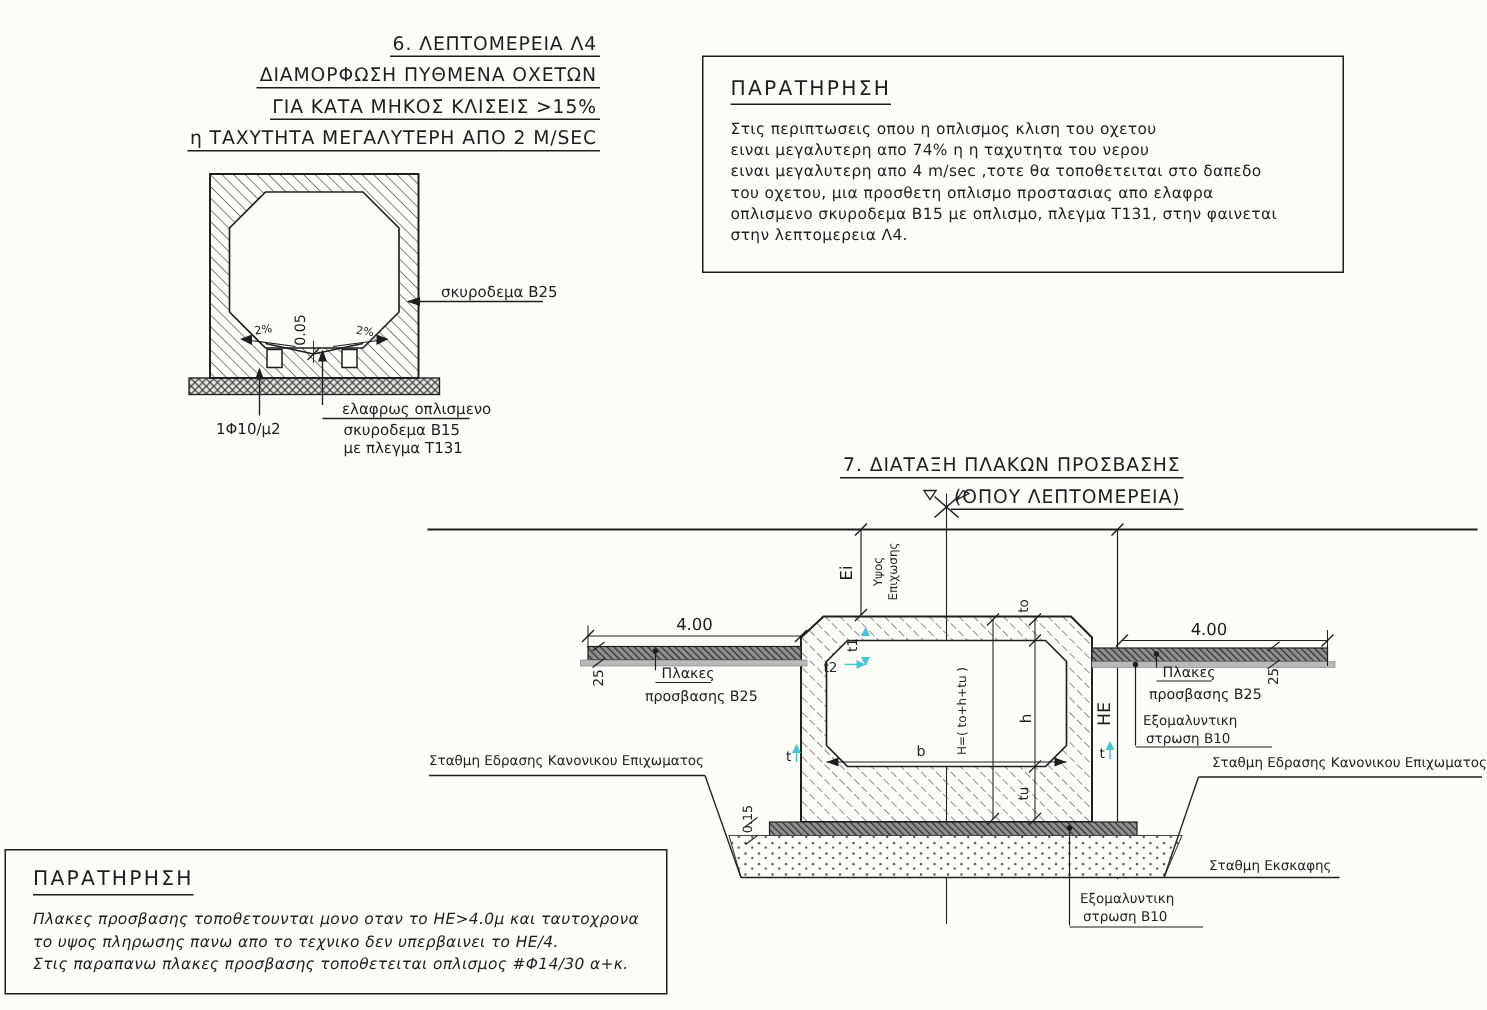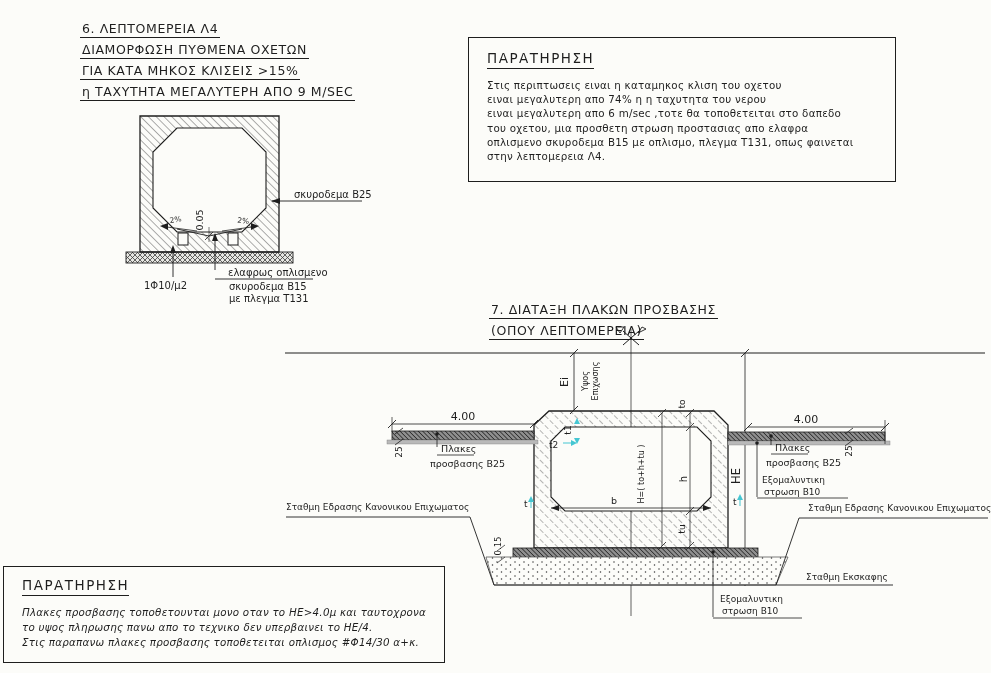--- a/index.html
+++ b/index.html
@@ -7,21 +7,21 @@
     width:991px;height:673px;
     background:#fcfcf9;
     font-family:"DejaVu Sans", sans-serif;
     color:#1e1e1e;
     position:relative;
     overflow:hidden;
   }
   .sheet{position:absolute;inset:0;}
   svg{position:absolute;left:0;top:0;}
   svg text{font-family:"DejaVu Sans", sans-serif;fill:#1e1e1e;}
-  .title-block{position:absolute;text-align:left;}
+  .title-block{position:absolute;text-align:right;}
   .title-block .tline{
     display:inline-block;
     font-size:12.5px;letter-spacing:0.6px;
     border-bottom:1.4px solid #1e1e1e;
     padding:0 2px 1px 2px;margin:1px 0;
     white-space:nowrap;
   }
   .note{
     position:absolute;
     border:1.6px solid #1e1e1e;
@@ -43,30 +43,30 @@
 </style>
 </head>
 <body>
 
 <div class="sheet">
 
   <div class="title-block" style="left:80px;top:18px;width:320px;">
     <div><span class="tline">6. ΛΕΠΤΟΜΕΡΕΙΑ Λ4</span></div>
     <div><span class="tline">ΔΙΑΜΟΡΦΩΣΗ ΠΥΘΜΕΝΑ ΟΧΕΤΩΝ</span></div>
     <div><span class="tline">ΓΙΑ ΚΑΤΑ ΜΗΚΟΣ ΚΛΙΣΕΙΣ &gt;15%</span></div>
-    <div><span class="tline">η ΤΑΧΥΤΗΤΑ ΜΕΓΑΛΥΤΕΡΗ ΑΠΟ 9 M/SEC</span></div>
+    <div><span class="tline">η ΤΑΧΥΤΗΤΑ ΜΕΓΑΛΥΤΕΡΗ ΑΠΟ 2 M/SEC</span></div>
   </div>
 
   <div class="note" style="left:468px;top:37px;width:428px;height:145px;">
     <div><span class="note-title">ΠΑΡΑΤΗΡΗΣΗ</span></div>
-    <div class="note-line">Στις περιπτωσεις ειναι η καταμηκος κλιση του οχετου</div>
+    <div class="note-line">Στις περιπτωσεις οπου η οπλισμος κλιση του οχετου</div>
     <div class="note-line">ειναι μεγαλυτερη απο 74% η η ταχυτητα του νερου</div>
-    <div class="note-line">ειναι μεγαλυτερη απο 6 m/sec ,τοτε θα τοποθετειται στο δαπεδο</div>
-    <div class="note-line">του οχετου, μια προσθετη στρωση προστασιας απο ελαφρα</div>
-    <div class="note-line">οπλισμενο σκυροδεμα B15 με οπλισμο, πλεγμα T131, οπως φαινεται</div>
+    <div class="note-line">ειναι μεγαλυτερη απο 4 m/sec ,τοτε θα τοποθετειται στο δαπεδο</div>
+    <div class="note-line">του οχετου, μια προσθετη οπλισμο προστασιας απο ελαφρα</div>
+    <div class="note-line">οπλισμενο σκυροδεμα B15 με οπλισμο, πλεγμα T131, στην φαινεται</div>
     <div class="note-line">στην λεπτομερεια Λ4.</div>
   </div>
 
   <div class="title-block" style="left:489px;top:272px;width:300px;margin-top:27px;">
     <div><span class="tline">7. ΔΙΑΤΑΞΗ ΠΛΑΚΩΝ ΠΡΟΣΒΑΣΗΣ</span></div>
     <div><span class="tline">(ΟΠΟΥ ΛΕΠΤΟΜΕΡΕΙΑ)</span></div>
   </div>
 
   <div class="note note-bottom" style="left:3px;top:566px;width:442px;height:97px;padding-top:8px;">
     <div><span class="note-title">ΠΑΡΑΤΗΡΗΣΗ</span></div>

